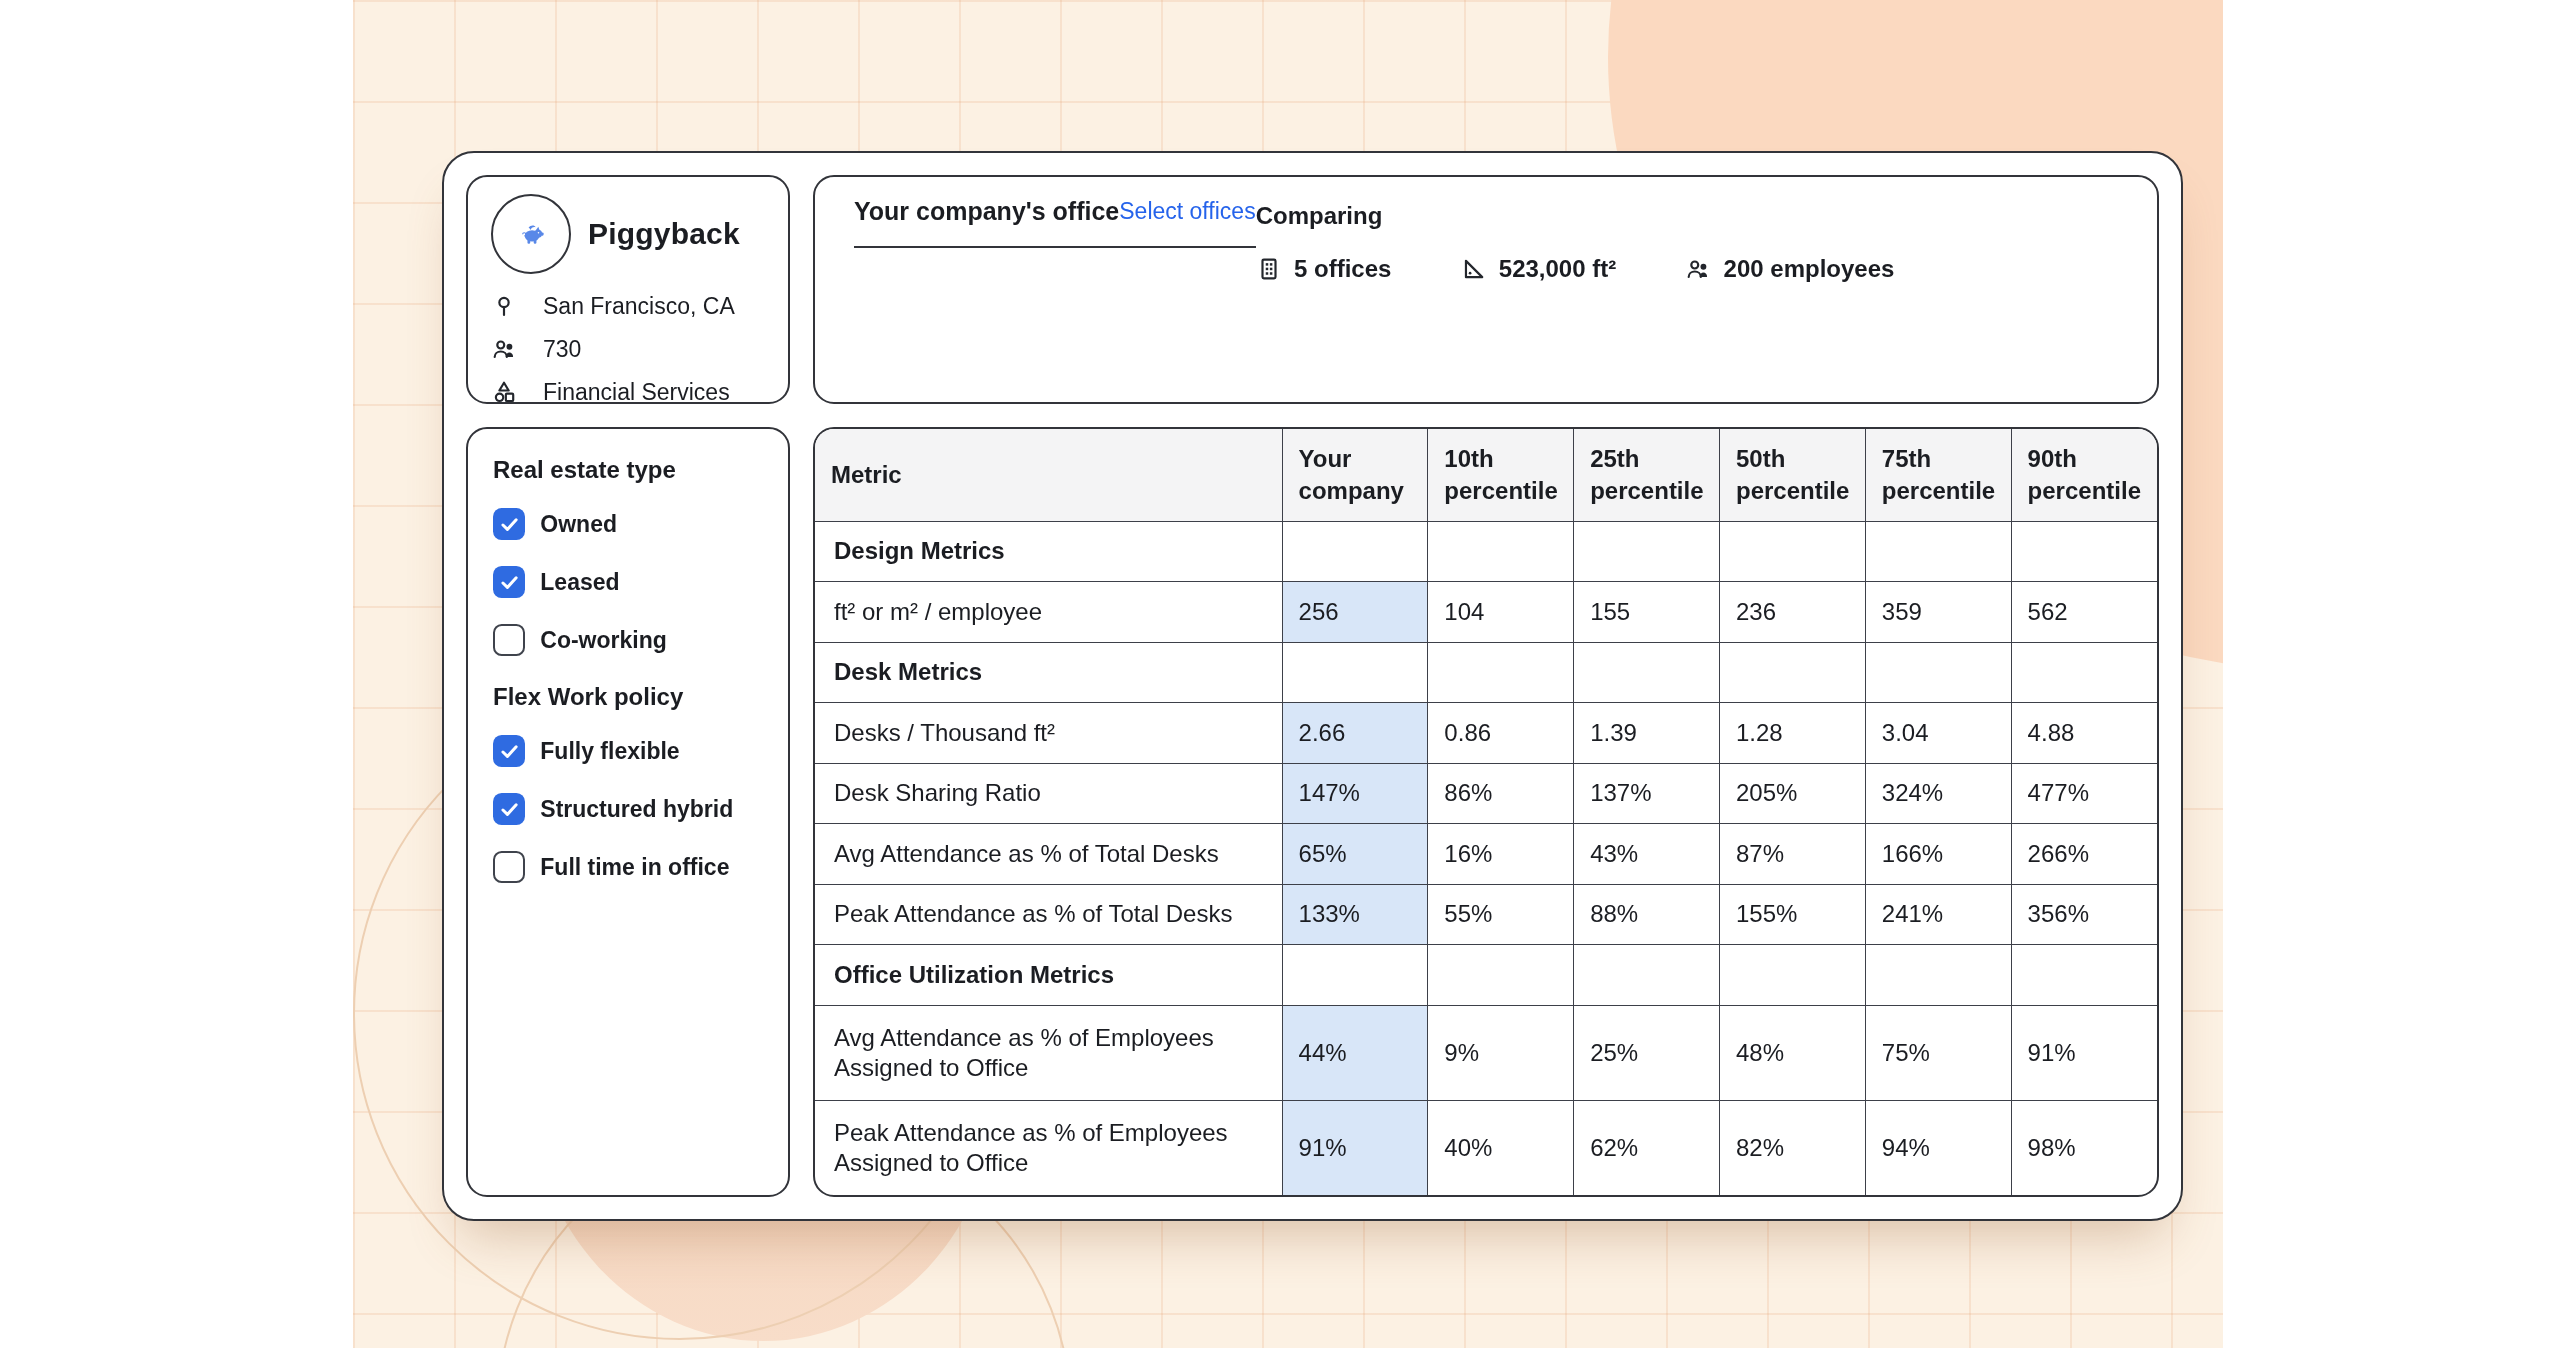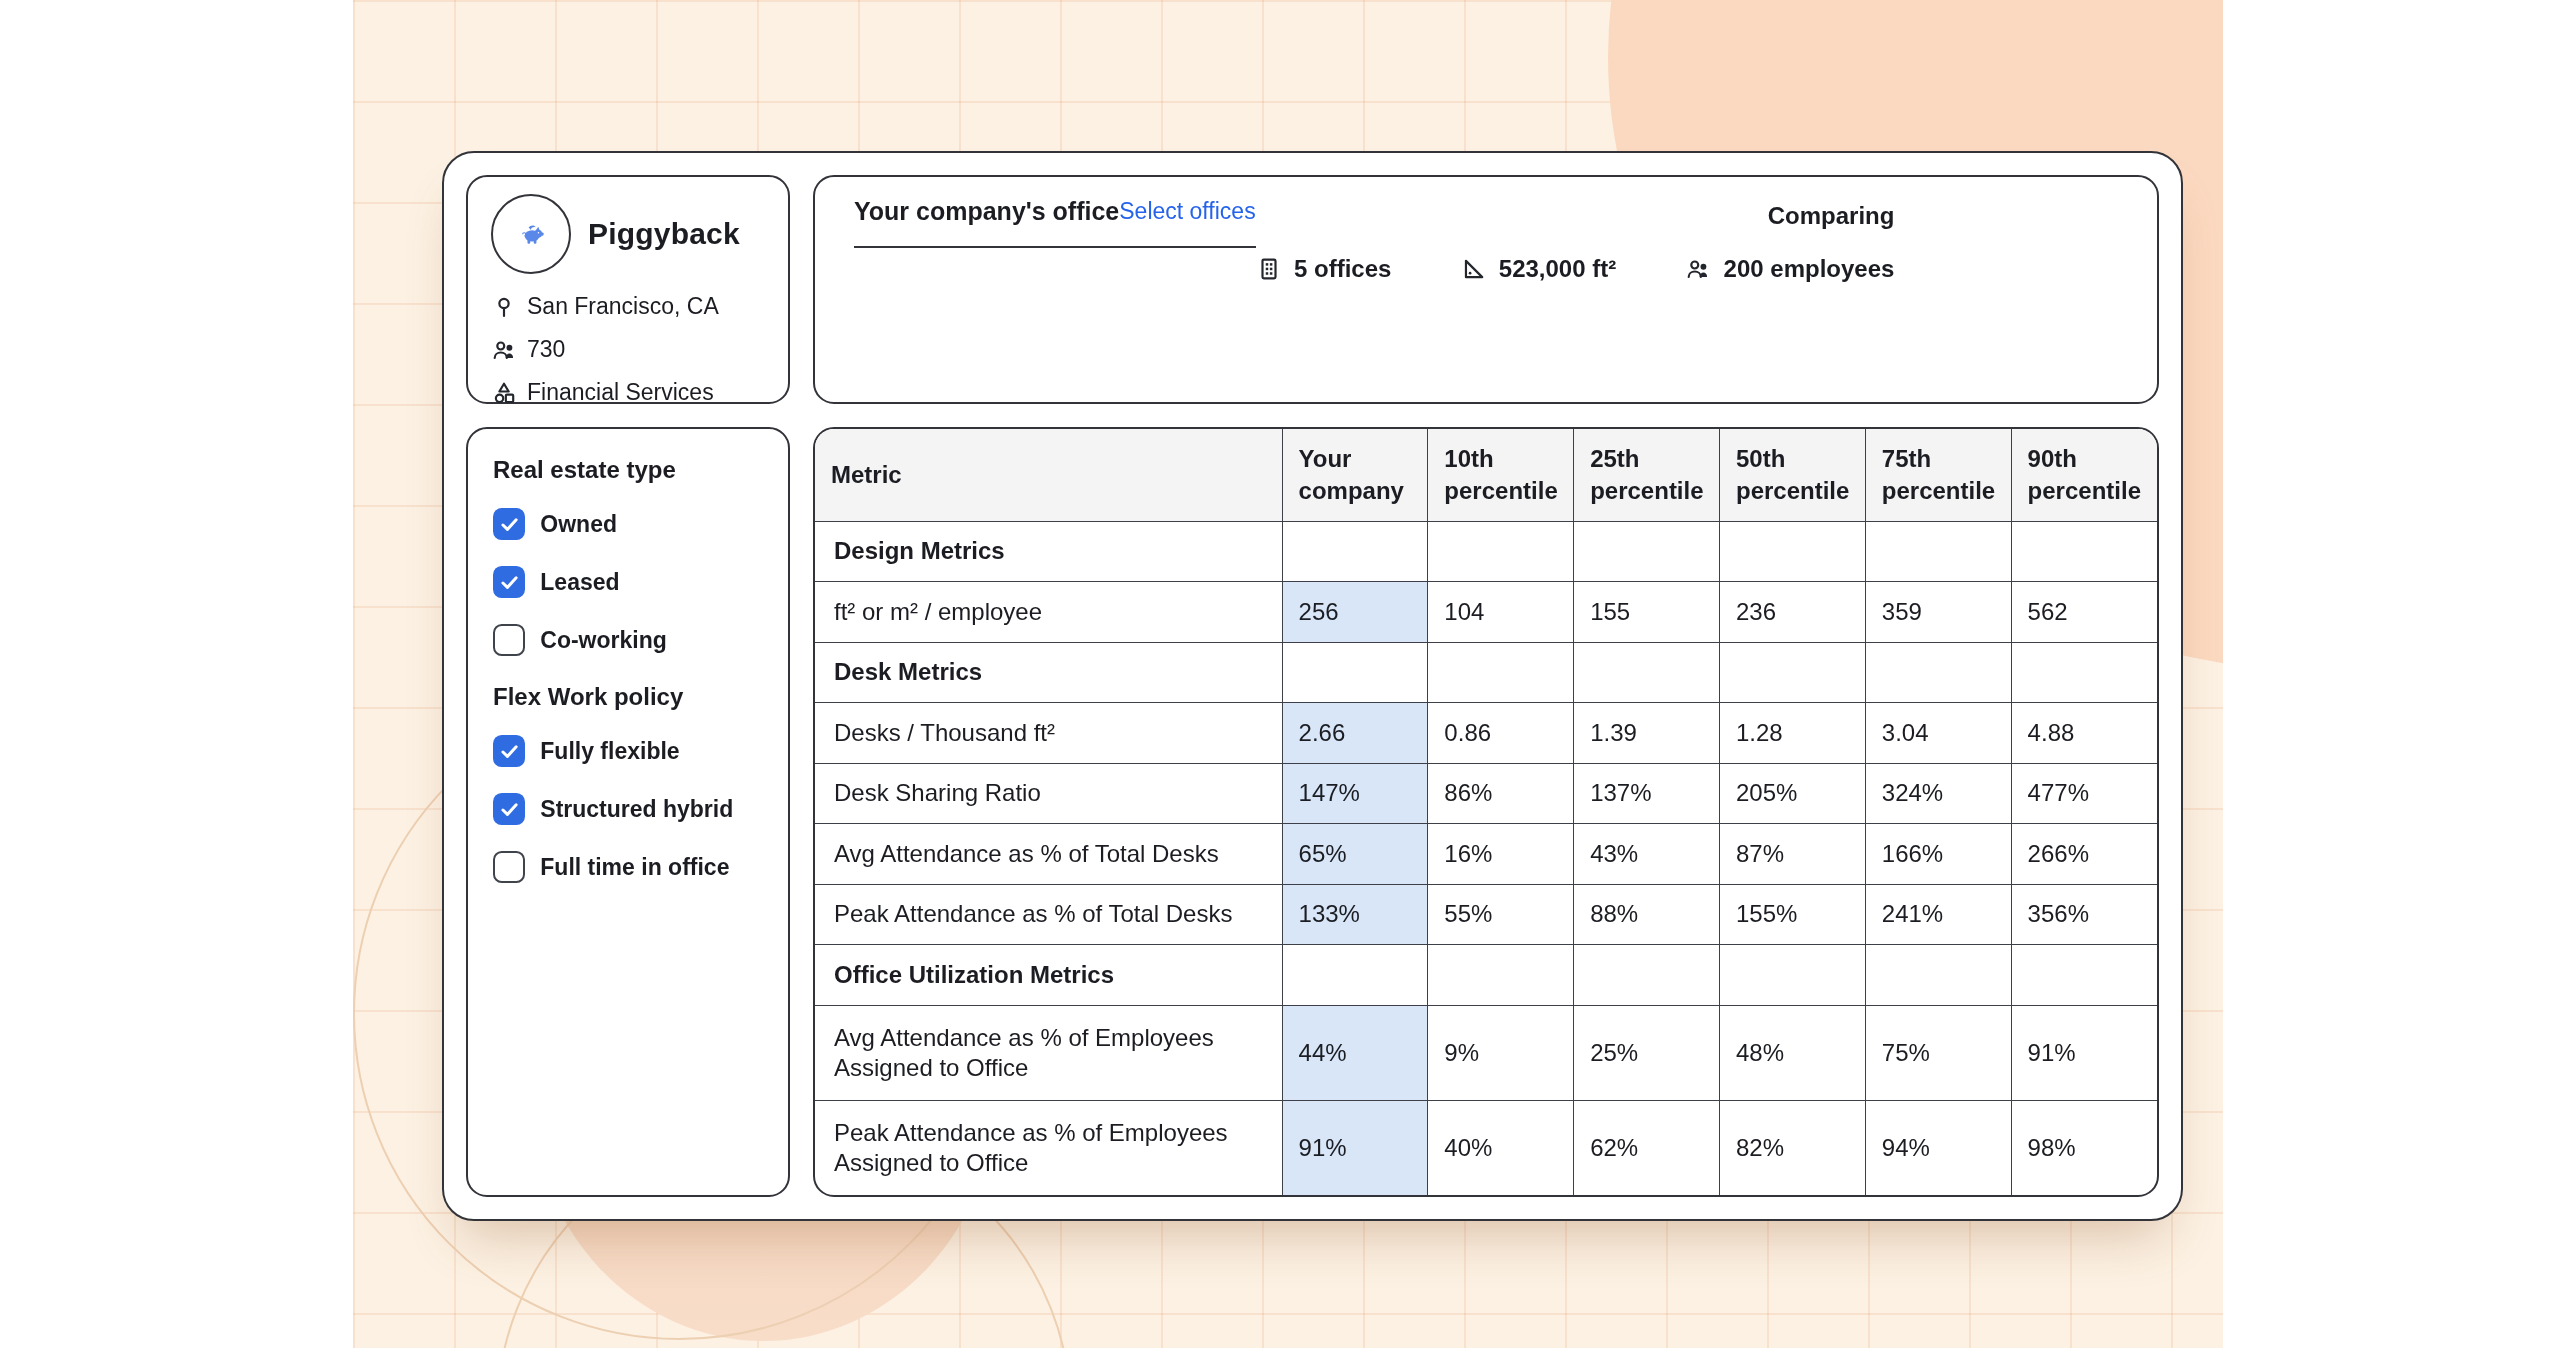--- a/index.html
+++ b/index.html
@@ -30,30 +30,30 @@
   }
   .panel{background:#fff;border:2.4px solid #32343a;border-radius:21px;box-sizing:border-box;min-width:0;min-height:0;}
 
   
   .company-card{padding:17px 23px;display:flex;flex-direction:column;}
   .company-head{display:flex;align-items:center;gap:17px;}
   .logo-circle{width:76px;height:76px;border:2.4px solid #32343a;border-radius:50%;display:flex;align-items:center;justify-content:center;flex:none;background:#fff;}
   .logo-circle svg{width:52px;height:52px;}
   .company-name{font-size:30px;font-weight:700;letter-spacing:0.2px;}
   .company-details{margin-top:19px;display:flex;flex-direction:column;gap:16px;}
-  .detail-row{display:flex;align-items:flex-end;gap:10px;font-size:23px;font-weight:500;}
+  .detail-row{display:flex;align-items:flex-start;gap:26px;font-size:23px;font-weight:500;}
   .icon{display:inline-flex;flex:none;color:#23262c;}
   .icon svg{display:block;width:26px;height:26px;}
 
   
   .office-panel{padding:0 39px;display:flex;}
   .panel-head{display:flex;align-items:center;justify-content:space-between;height:69px;flex:none;border-bottom:2.4px solid #32343a;}
   .panel-title{font-size:25px;font-weight:600;}
   .link{font-size:23px;font-weight:500;color:#2563eb;cursor:pointer;text-decoration:none;}
-  .office-body{padding-top:25px;text-align:right;}
+  .office-body{padding-top:25px;}
   .comparing{font-size:24px;font-weight:700;margin-bottom:25px;}
   .stats{display:flex;gap:69px;}
   .stat{display:flex;align-items:center;gap:12.4px;font-size:24px;font-weight:600;}
 
   
   .filter-card{padding:0 25px;display:flex;flex-direction:column;overflow:hidden;}
   .filter-head{display:flex;align-items:center;justify-content:space-between;height:67px;flex:none;border-bottom:2.4px solid #32343a;}
   .filter-title{font-size:26px;font-weight:600;}
   .filter-group-label{font-size:24px;font-weight:700;margin:27px 0 24px;}
   .checkbox-row{display:flex;align-items:center;gap:15.3px;margin-bottom:26px;cursor:pointer;}

